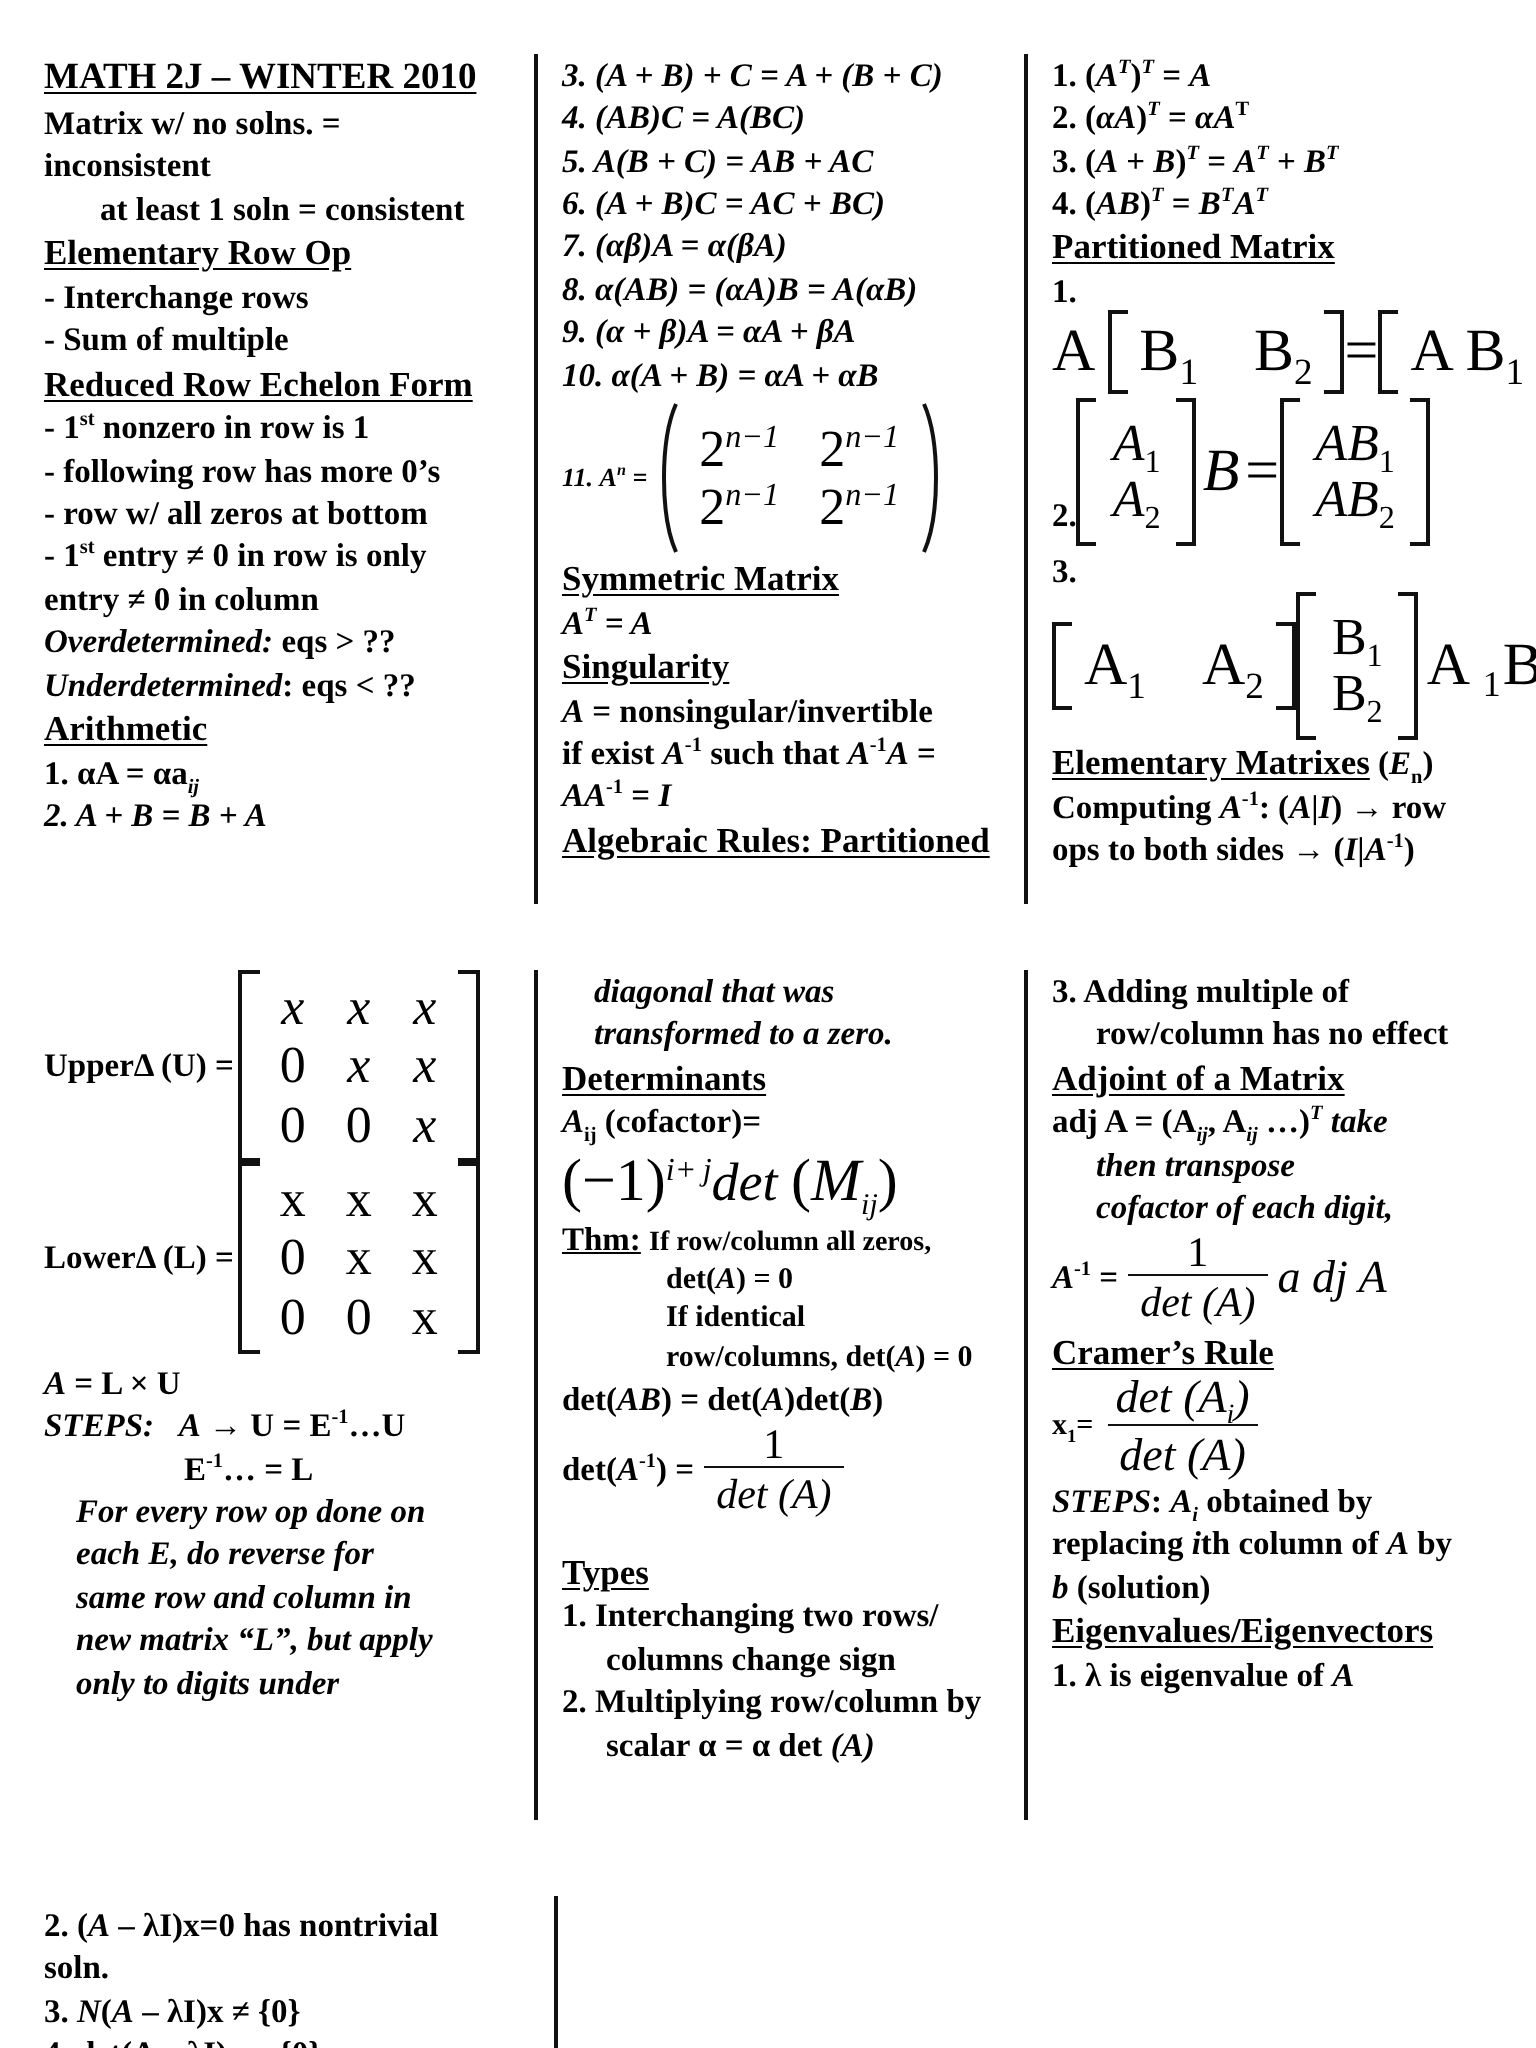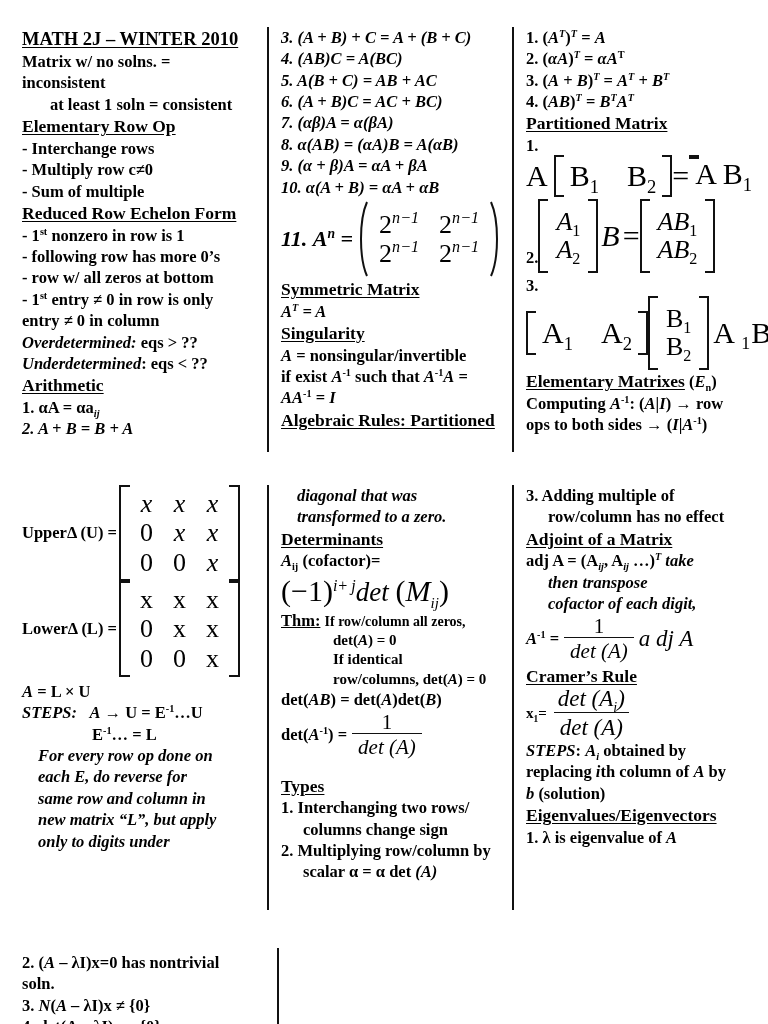--- a/index.html
+++ b/index.html
@@ -84,21 +84,20 @@
 
   <div class="band" id="band-top">
 
     <div class="col c1">
       <div class="hd big">MATH 2J – WINTER 2010</div>
       <div class="ln">Matrix w/ no solns. =</div>
       <div class="ln">inconsistent</div>
       <div class="ln ind1">at least 1 soln = consistent</div>
       <div class="hd">Elementary Row Op</div>
       <div class="ln">- Interchange rows</div>
-      <div class="ln">- Multiply row c≠0</div>
       <div class="ln">- Sum of multiple</div>
       <div class="hd">Reduced Row Echelon Form</div>
       <div class="ln">- 1<sup>st</sup> nonzero in row is 1</div>
       <div class="ln">- following row has more 0’s</div>
       <div class="ln">- row w/ all zeros at bottom</div>
       <div class="ln">- 1<sup>st</sup> entry ≠ 0 in row is only</div>
       <div class="ln">entry ≠ 0 in column</div>
       <div class="ln"><span class="it">Overdetermined:</span> <span>eqs &gt; ??</span></div>
       <div class="ln"><span class="it">Underdetermined</span><span>: eqs &lt; ??</span></div>
       <div class="hd">Arithmetic</div>
@@ -110,21 +109,21 @@
       <div class="ln it">3. (A + B) + C = A + (B + C)</div>
       <div class="ln it">4. (AB)C = A(BC)</div>
       <div class="ln it">5. A(B + C) = AB + AC</div>
       <div class="ln it">6. (A + B)C = AC + BC)</div>
       <div class="ln it">7. (αβ)A = α(βA)</div>
       <div class="ln it">8. α(AB) = (αA)B = A(αB)</div>
       <div class="ln it">9. (α + β)A = αA + βA</div>
       <div class="ln it">10. α(A + B) = αA + αB</div>
 
       <div class="eqrow">
-        <span class="eqlbl it" style="font-size:22px;"><span>11.</span>&nbsp;<span class="it">A</span><sup class="it">n</sup>&nbsp;<span>=</span></span>
+        <span class="eqlbl it" style="font-size:13px;"><span>11.</span>&nbsp;<span class="it">A</span><sup class="it">n</sup>&nbsp;<span>=</span></span>
         <span class="mtx">
           <svg width="14" height="78" viewBox="0 0 14 78">
               <path d="M12 2 C4 20, 4 58, 12 76" fill="none" stroke="#111" stroke-width="2"></path>
             </svg>
           <span class="mbody" style="grid-template-columns:repeat(2,1fr);">
             <span class="mcell"><span>2</span><sup class="it">n−1</sup></span>
             <span class="mcell"><span>2</span><sup class="it">n−1</sup></span>
             <span class="mcell"><span>2</span><sup class="it">n−1</sup></span>
             <span class="mcell"><span>2</span><sup class="it">n−1</sup></span>
           </span>
@@ -153,21 +152,21 @@
 
       <div class="pm" style="margin-top:-2px;">
         <span class="pmcell" style="padding-left:0;">A</span>
         <span class="sq" style="height:42px;">
           <span class="sqb l"></span>
           <span class="pmcell"><span>B</span><sub>1</sub></span>
           <span class="pmcell" style="padding-left:22px;"><span>B</span><sub>2</sub></span>
           <span class="sqb r"></span>
         </span>
         <span>=</span>
-        <span class="sq" style="height:42px;flex-direction:column;">
+        <span class="sq" style="height:42px;">
           <span class="sqb l"></span>
           <span class="pmcell"><span>A B</span><sub>1</sub></span>
 
         </span>
       </div>
 
       <div class="pm" style="margin-top:2px;">
         <span style="font-size:16.5px;font-weight:bold;align-self:flex-end;padding-bottom:6px;">2.</span>
         <span class="sq" style="height:74px;">
           <span class="sqb l"></span>

